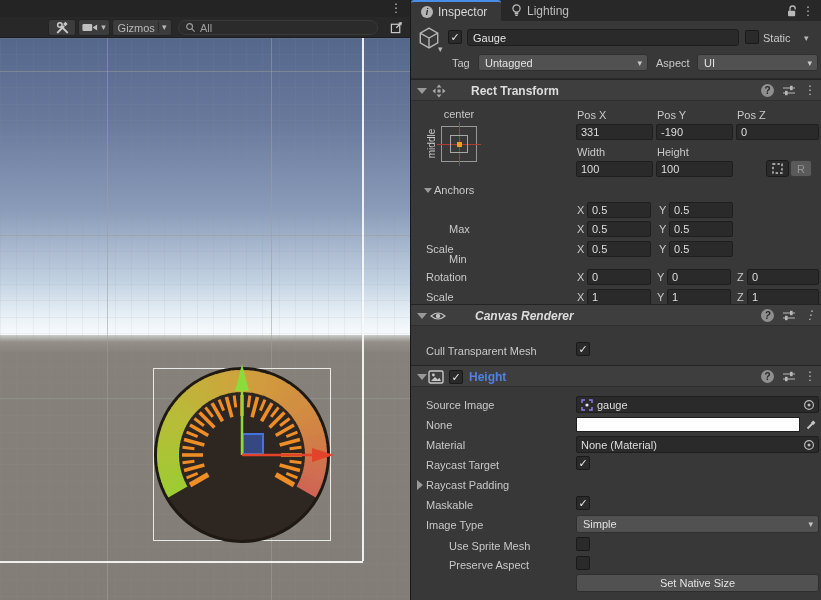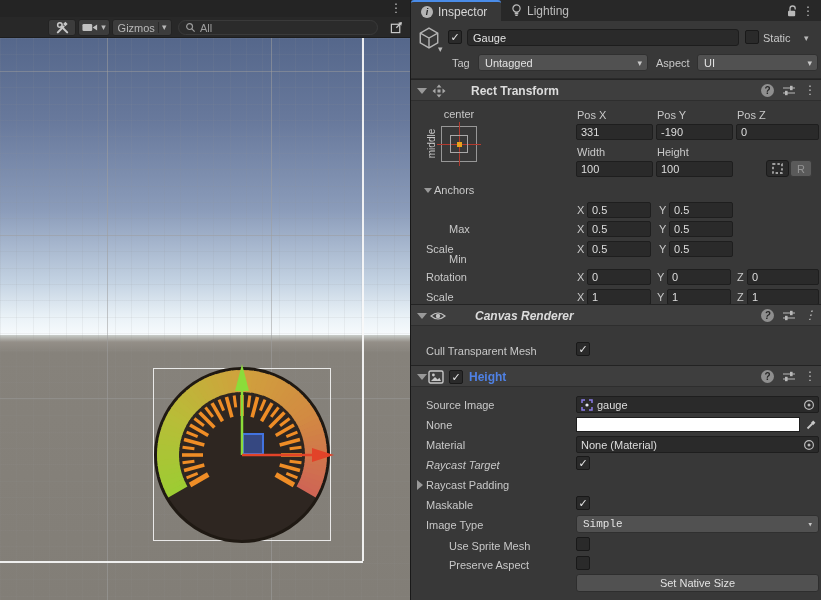--- a/index.html
+++ b/index.html
@@ -513,35 +513,35 @@
 
     <span class="lbl" style="left:15px;top:439px;">Material</span>
     <div class="fld" style="left:165px;top:436px;width:243px;height:17px;">
       <span>None (Material)</span>
       <svg class="abs" style="right:3px;" width="12" height="12" viewBox="0 0 12 12">
         <circle cx="6" cy="6" r="4.4" fill="none" stroke="#b8b8b8" stroke-width="1.2"></circle>
         <circle cx="6" cy="6" r="1.5" fill="#b8b8b8"></circle>
       </svg>
     </div>
 
-    <span class="lbl" style="left:15px;top:459px;font-style:italic;">Raycast Target</span>
+    <span class="lbl" style="left:15px;top:459px;">Raycast Target</span>
     <div class="chk" style="left:165px;top:456px;">
       <span>✓</span>
     </div>
 
     <span class="fold closed" style="left:6px;top:480px;"></span>
     <span class="lbl" style="left:15px;top:479px;">Raycast Padding</span>
 
     <span class="lbl" style="left:15px;top:499px;">Maskable</span>
     <div class="chk" style="left:165px;top:496px;">
       <span>✓</span>
     </div>
 
     <span class="lbl" style="left:15px;top:519px;">Image Type</span>
-    <div class="ddl" style="left:165px;top:515px;width:243px;height:18px;font-family:Liberation Mono, monospace;">
+    <div class="ddl" style="left:165px;top:515px;width:243px;height:18px;">
       <span>Simple</span>
       <span class="caret">▾</span>
     </div>
 
     <span class="lbl" style="left:38px;top:540px;">Use Sprite Mesh</span>
     <div class="chk" style="left:165px;top:537px;">
       <span style="visibility: hidden;">✓</span>
     </div>
 
     <span class="lbl" style="left:38px;top:559px;">Preserve Aspect</span>

